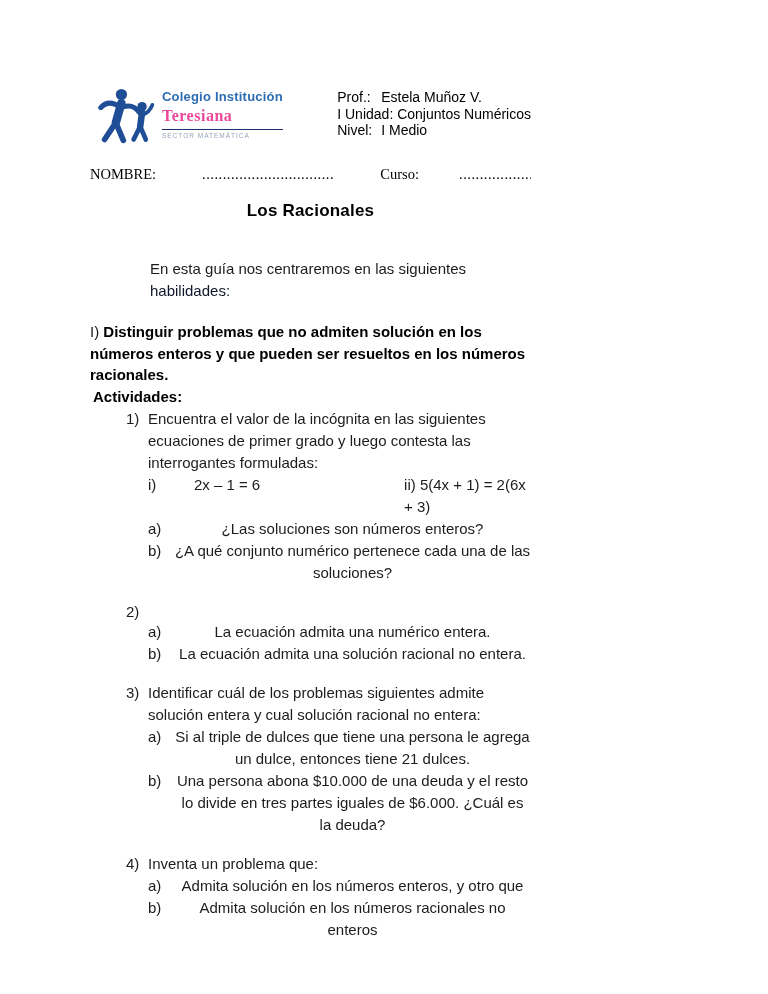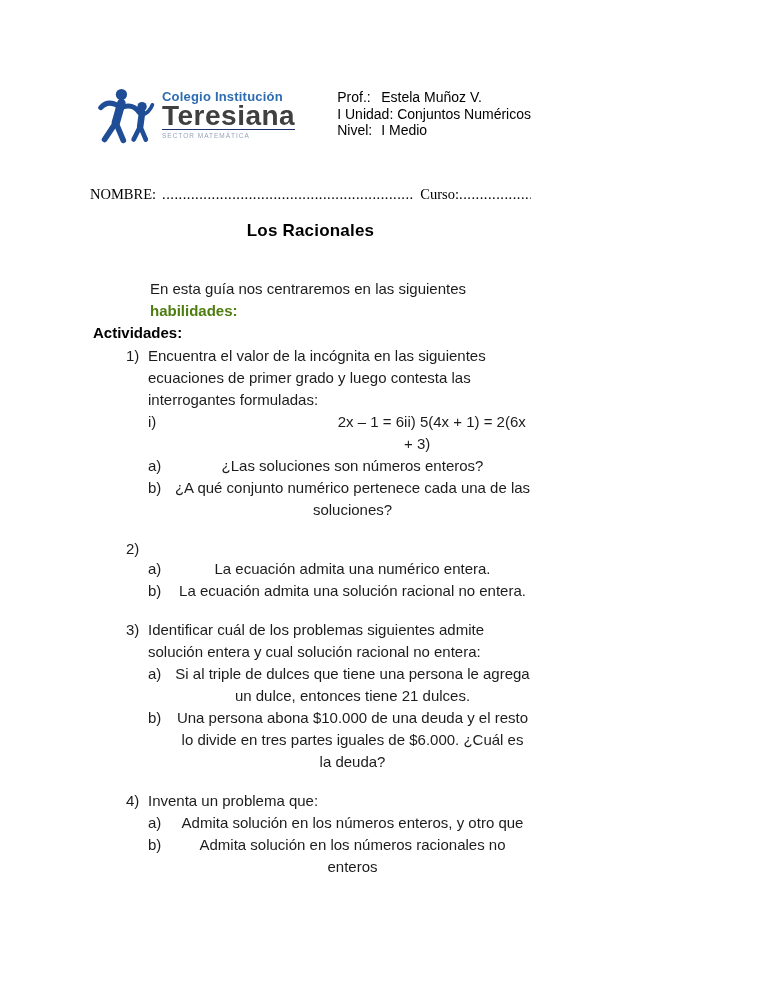--- a/index.html
+++ b/index.html
@@ -6,57 +6,57 @@
   html, body { background: #ffffff; }
   body { width: 768px; height: 994px; font-family: "Liberation Sans", sans-serif; color: #212121; }
   .page { width: 619px; height: 994px; background: #fff; padding: 85px 88px 16px 90px; overflow: hidden; }
 
   
   .header { display: flex; justify-content: space-between; align-items: flex-start; }
   .logo { display: flex; align-items: flex-start; margin-left: 8px; }
   .logo-mark { width: 60px; height: 64px; flex: 0 0 auto; }
   .logo-text { margin-left: 4px; padding-top: 4px; }
   .logo-line1 { color: #2e6cb2; font-size: 13px; font-weight: 600; letter-spacing: .2px; }
-  .logo-line2 { color: #404040; font-size: 28px; font-weight: bold; letter-spacing: .5px; line-height: 24px;
-                border-bottom: 1.5px solid #1c2f6e; padding-bottom: 1px; }
+  .logo-line2 { color: #ec4899; font-size: 16px; font-weight: bold; letter-spacing: .5px; line-height: 24px;
+                border-bottom: 1.5px solid #1c2f6e; padding-bottom: 1px; font-family: Liberation Serif, serif; }
   .logo-line3 { color: #96a4ba; font-size: 6.5px; letter-spacing: 1px; margin-top: 2px; }
 
   .info { font-size: 14px; color: #000; line-height: 16.5px; padding-top: 4px; }
   .info .lbl { display: inline-block; width: 44px; }
 
   
-  .name-row { margin-top: 33px; font-family: "Liberation Serif", serif; font-size: 14.5px; color: #000;
-              display: flex; align-items: baseline; white-space: nowrap; }
+  .name-row { margin-top: 13px; font-family: "Liberation Serif", serif; font-size: 14.5px; color: #000;
+              display: flex; align-items: baseline; white-space: nowrap; gap: 40px; }
   .dots { overflow: hidden; letter-spacing: .5px; }
   .dots-fill { flex: 1 1 auto; margin: 0 6px 0 6px; }
   .dots-curso { flex: 0 0 auto; max-width: 72px; }
 
   
   .title { margin-top: 14px; text-align: center; font-size: 17px; font-weight: bold; color: #000;
            letter-spacing: .2px; line-height: 28px; }
 
   
   .body-copy { font-size: 15px; line-height: 22px; color: #1c1c1c; }
   .intro { margin-top: 33px; padding-left: 60px; }
-  .b { font-weight: bold; color: #4d7c0f; }
+  .b { font-weight: normal; color: #0f172a; }
 
   .section-heading { margin-top: 19px; font-weight: bold; color: #000; line-height: 21.5px; }
   .section-heading .prefix { font-weight: normal; color: #1c1c1c; }
   .activities { font-weight: bold; color: #000; padding-left: 3px; line-height: 21.5px; }
 
   
   .items { margin-left: 36px; margin-top: 1px; }
   .item { display: grid; grid-template-columns: 22px 1fr; margin-top: 17px; }
   .item:first-child { margin-top: 0; }
   .item-num { }
   .item-body { }
 
   .eq-row { display: flex; align-items: baseline; }
   .eq-i-label { display: inline-block; width: 55px; }
-  .eq-i { display: inline-block; width: 252px; text-align: right; }
+  .eq-i { display: inline-block; width: 252px; }
   .eq-ii { display: inline-block; }
 
   .subs { }
   .sub { display: grid; grid-template-columns: 26px 1fr; }
   .sub-text { max-width: 498px; text-align: center; }
   .subs-gap { margin-top: 20px; }
 </style>
 </head>
 <body>
 
@@ -107,20 +107,23 @@
     <span>Curso:</span>
     <span class="dots dots-curso">..................</span>
   </div>
 
   <h1 class="title">Los Racionales</h1>
 
   <p class="body-copy intro">
     <span>En esta guía nos centraremos en las siguientes </span><span class="b">habilidades:</span>
   </p>
 
+  <p class="body-copy section-heading">
+    <span class="prefix">I) </span><span>Distinguir problemas que no admiten solución en los números enteros y que pueden ser resueltos en los números racionales.</span>
+  </p>
   <p class="body-copy activities">Actividades:</p>
 
   <div class="items body-copy">
 
     <div class="item">
       <span class="item-num">1)</span>
       <div class="item-body">
         <div>Encuentra el valor de la incógnita en las siguientes ecuaciones de primer grado y luego contesta las interrogantes formuladas:</div>
         <div class="eq-row">
           <span class="eq-i-label">i)</span>

